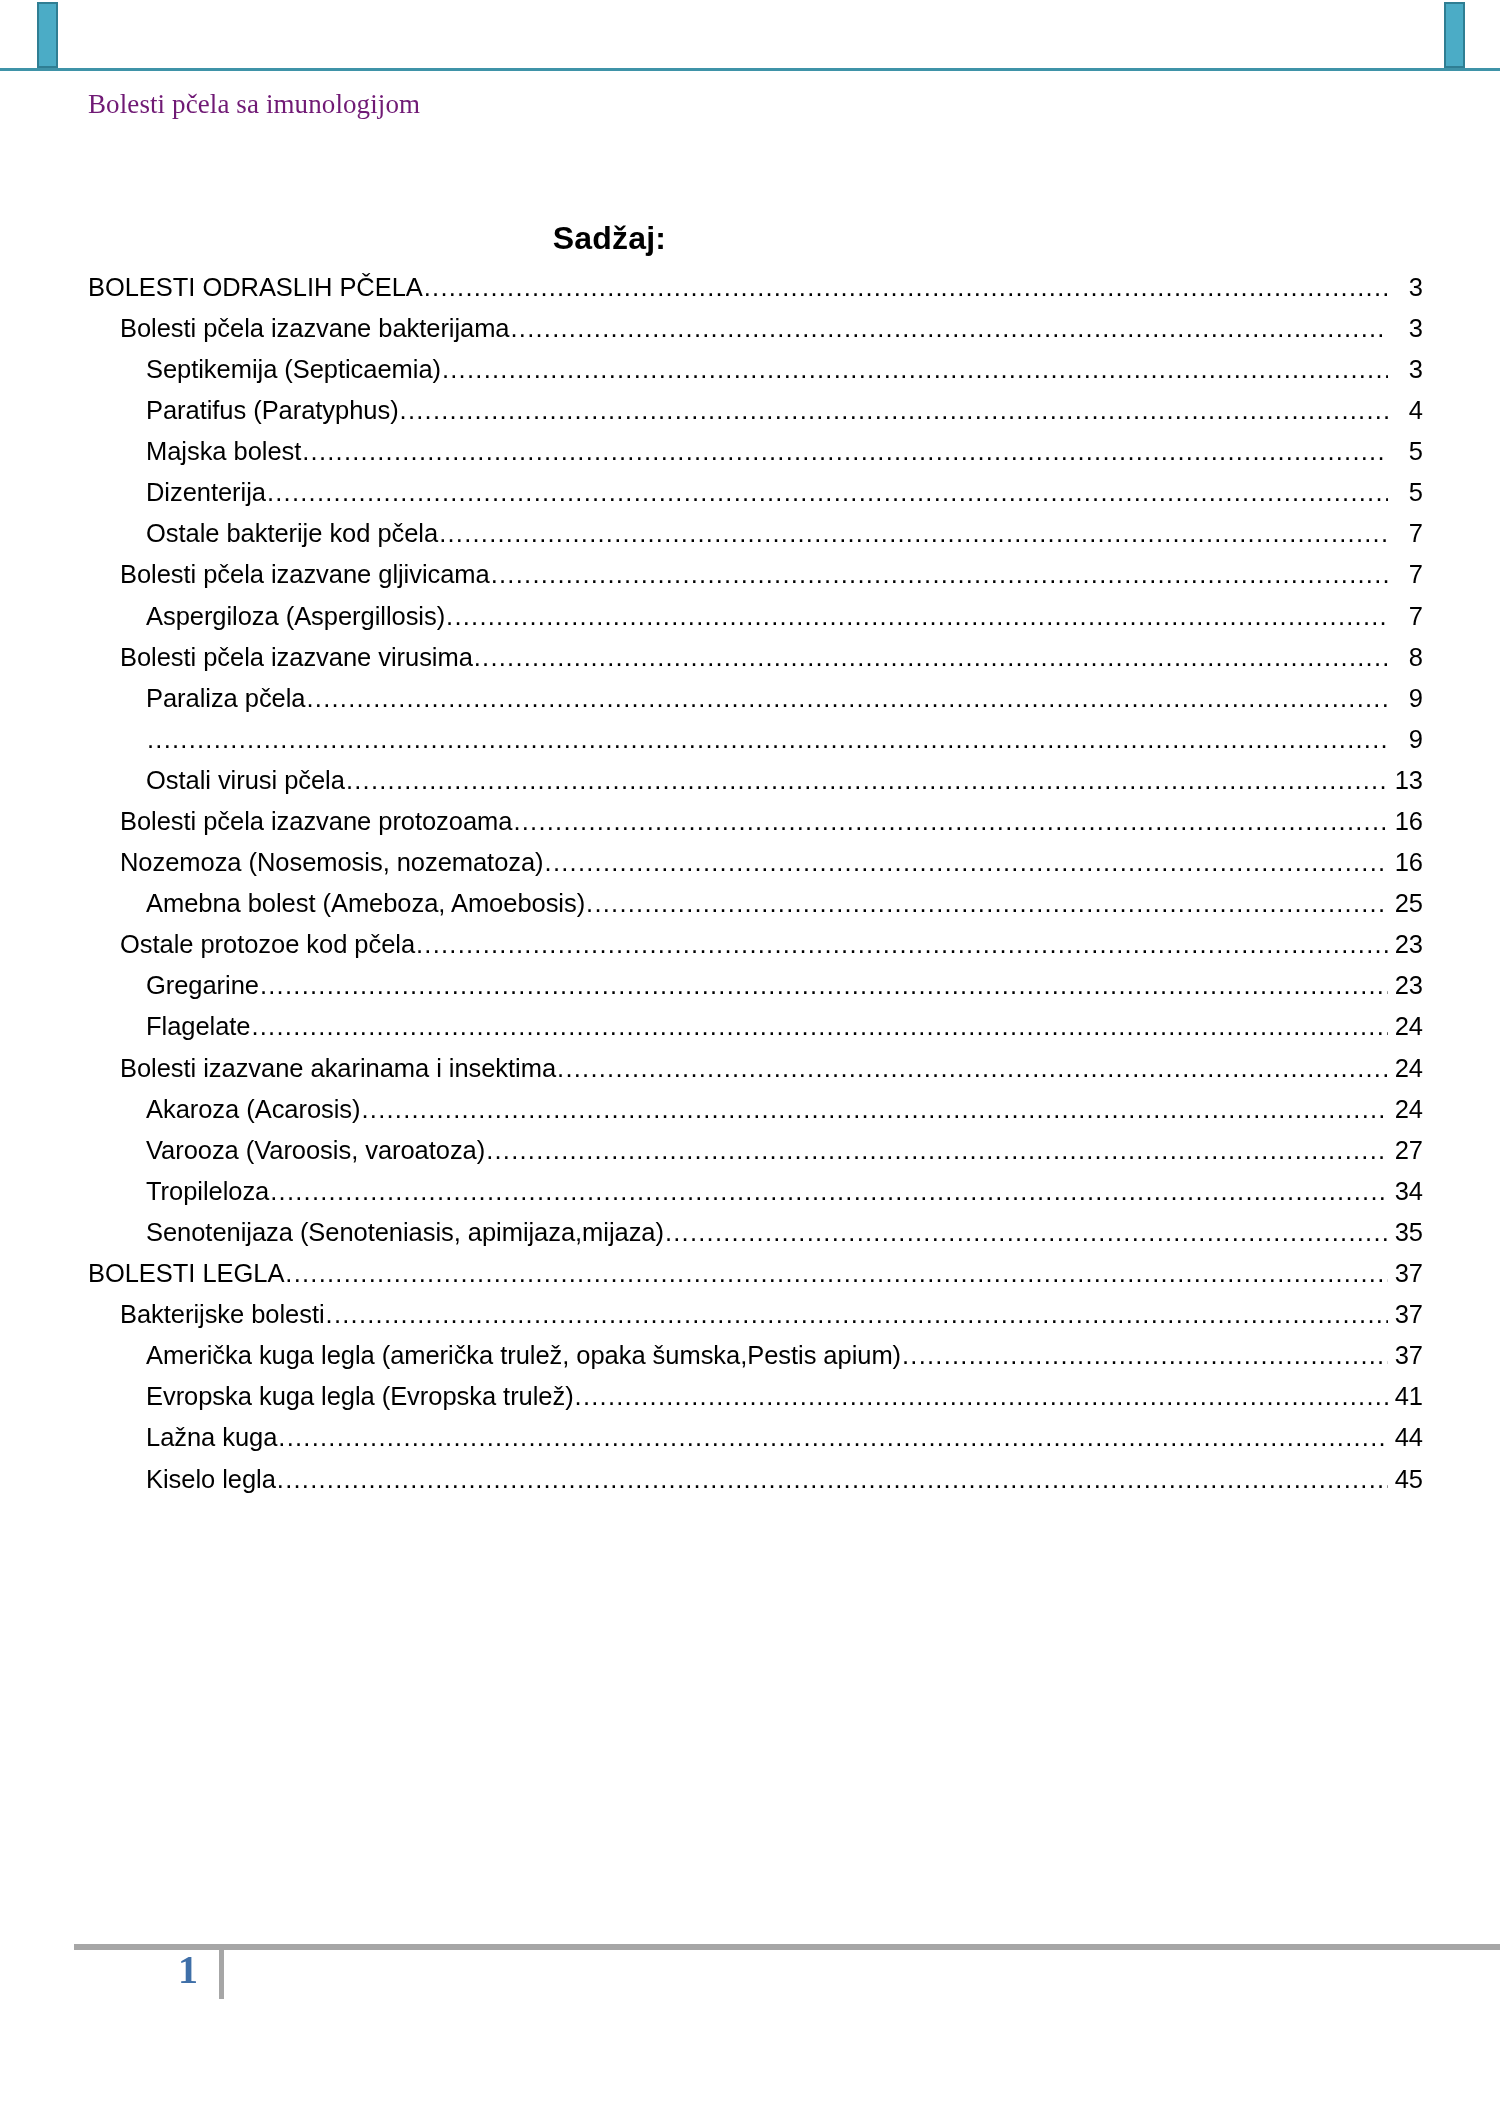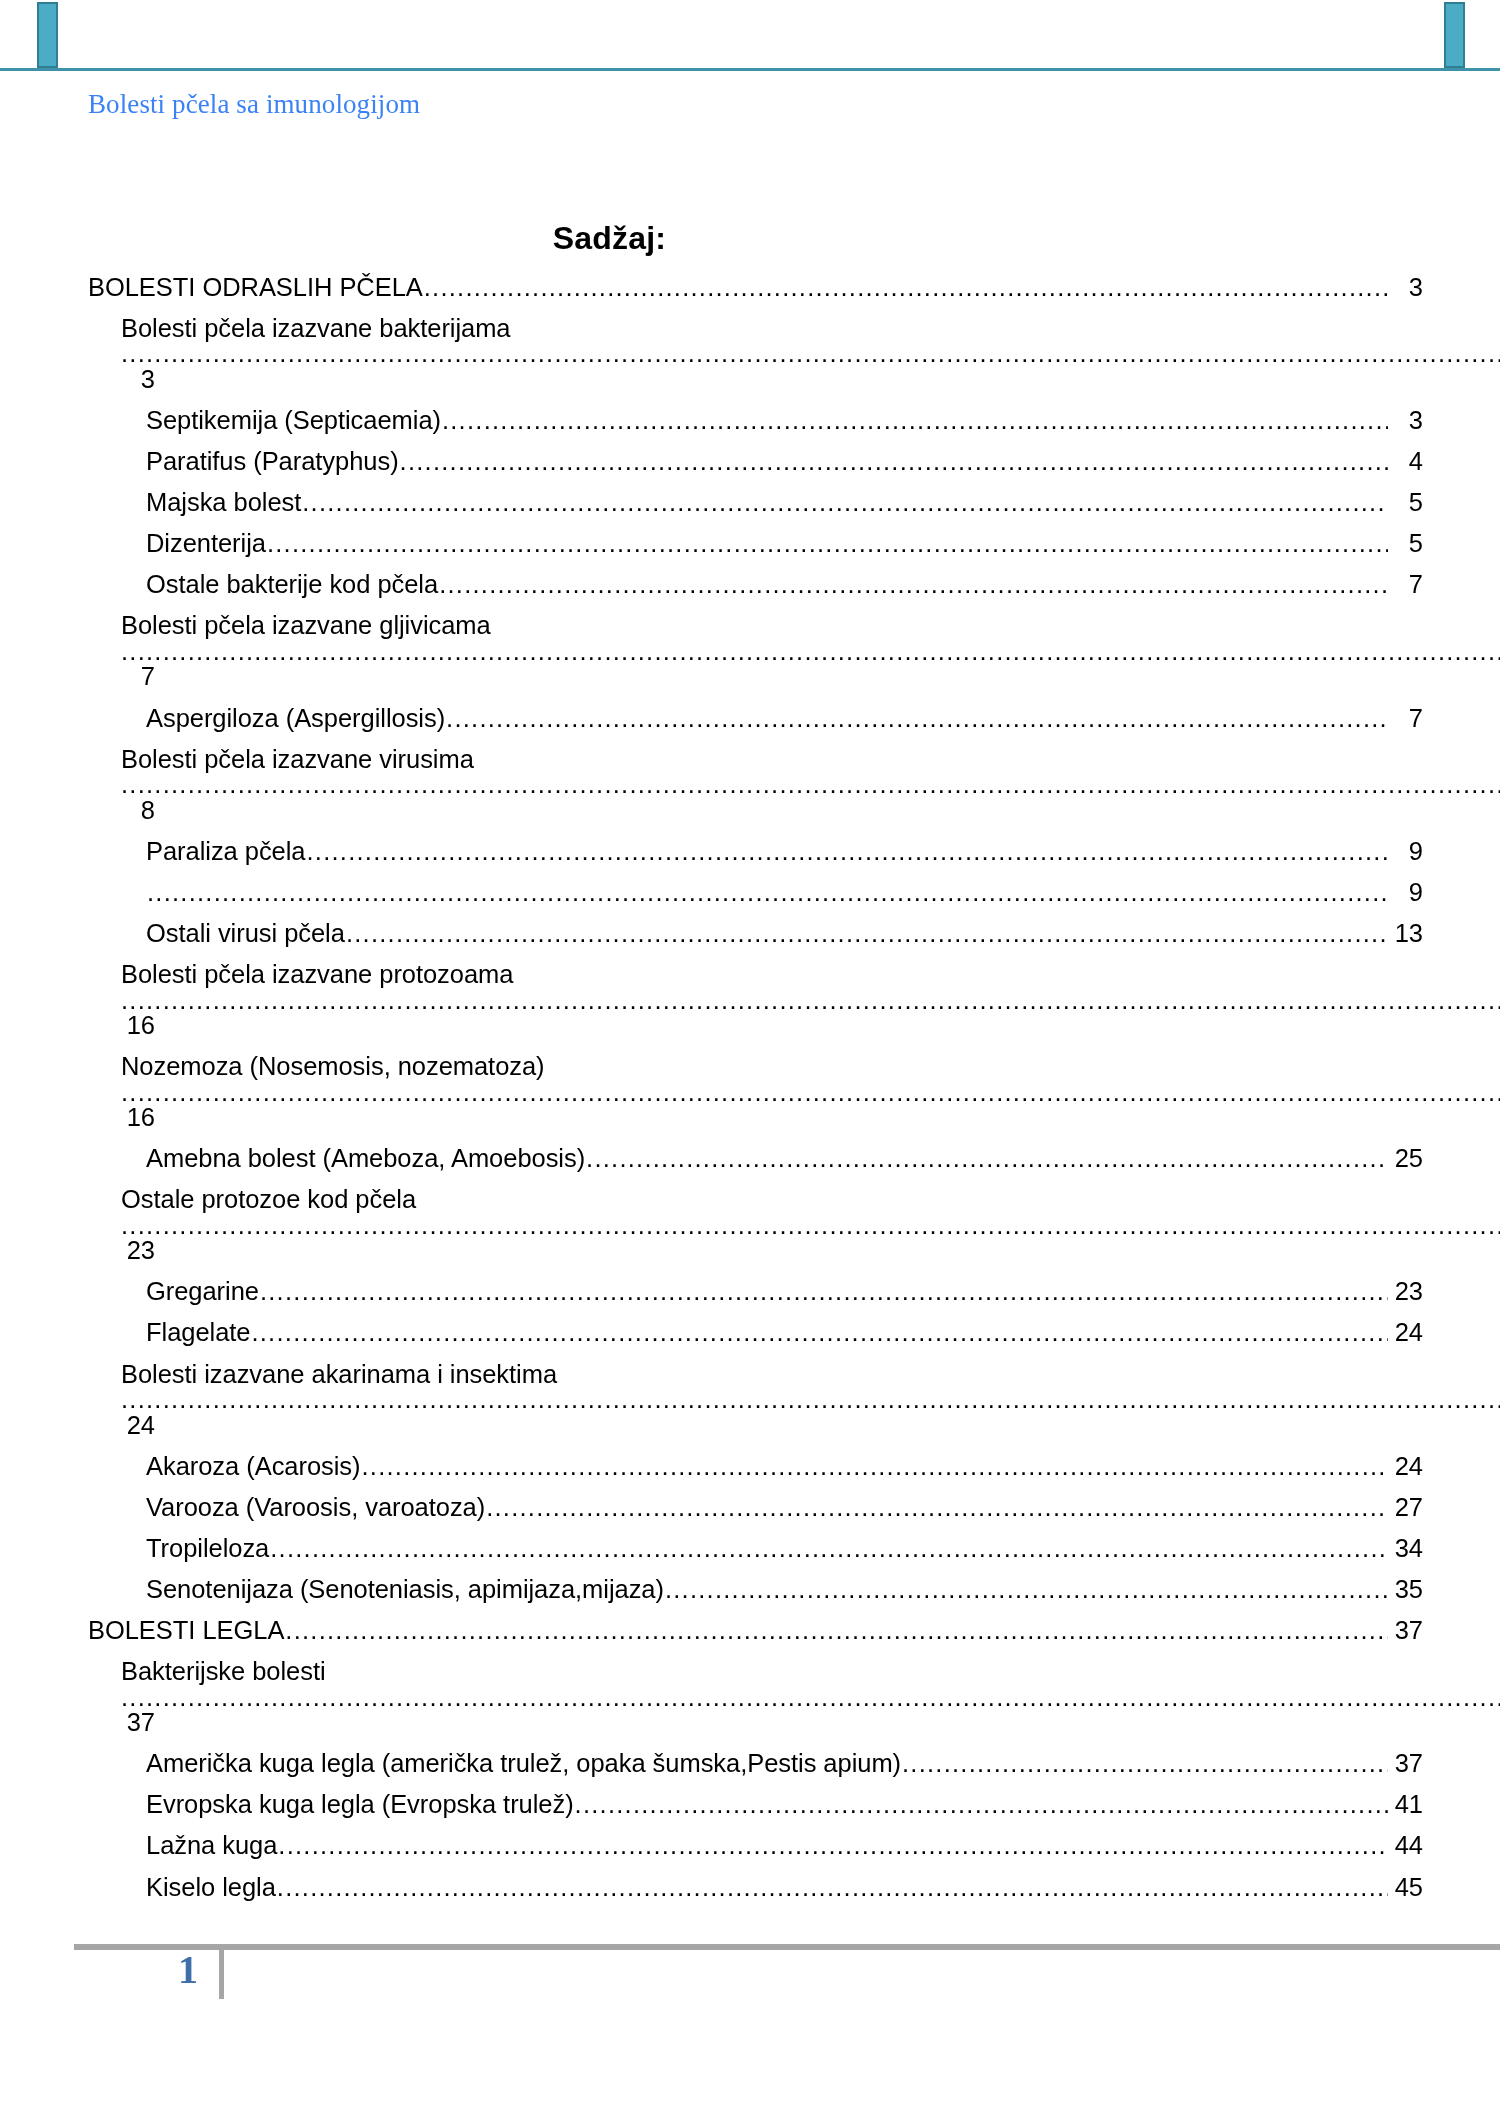--- a/index.html
+++ b/index.html
@@ -45,21 +45,21 @@
   .header-tab.right { left: 1444px; }
 
   
   .running-head {
     position: absolute;
     left: 88px;
     top: 88px;
     font-family: "Liberation Serif", serif;
     font-size: 27px;
     line-height: 1.2;
-    color: #3b82f6;
+    color: #701a75;
     letter-spacing: .1px;
     white-space: nowrap;
   }
 
   
   .toc-wrap {
     position: absolute;
     left: 88px;
     top: 220px;
     width: 1335px;
@@ -102,21 +102,21 @@
     min-width: 12px;
   }
   .toc-row .pageno {
     flex: 0 0 auto;
     text-align: right;
     min-width: 34px;
   }
 
   
   .lvl1 { padding-left: 0px; align-items: flex-end;  }
-  .lvl2 { padding-left: 32px; flex-direction: column; }
+  .lvl2 { padding-left: 32px; }
   .lvl3 { padding-left: 58px; align-items: center; }
 
   
   .footer-rule {
     position: absolute;
     left: 74px;
     right: -10px;
     top: 1944px;
     height: 6px;
     background: #a6a6a6;

